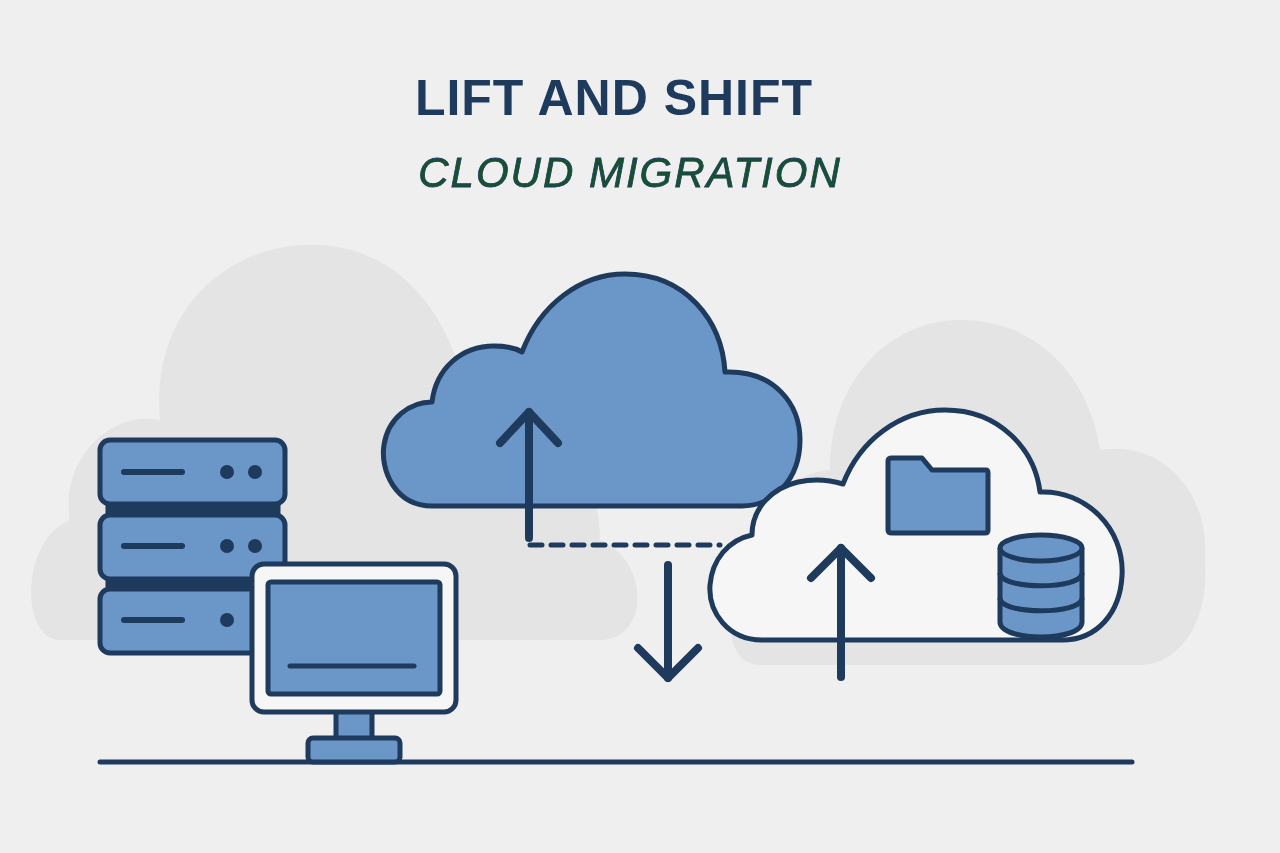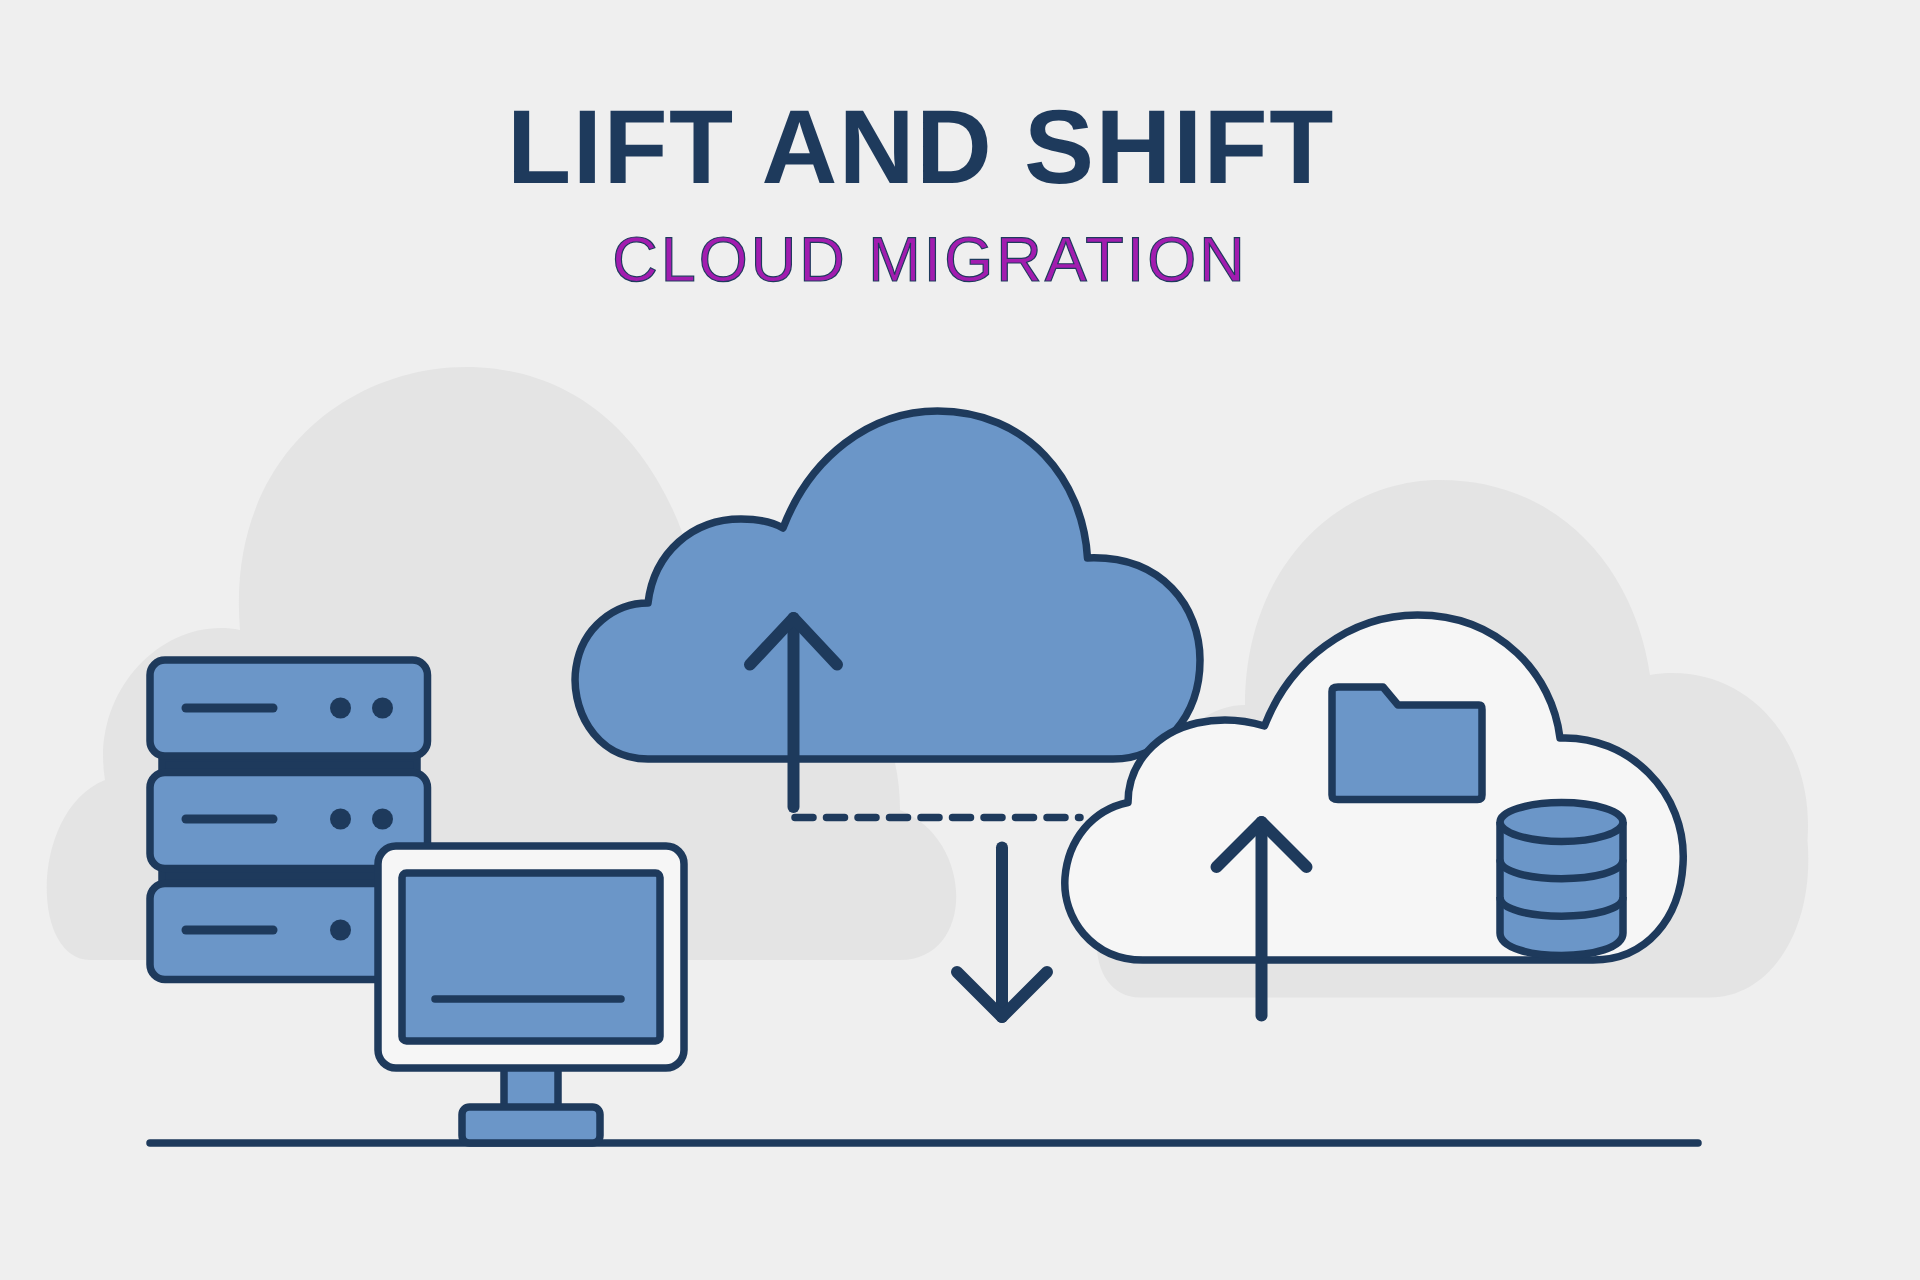--- a/index.html
+++ b/index.html
@@ -5,28 +5,28 @@
   html, body { margin: 0; padding: 0; }
   body {
     width: 1280px; height: 853px; overflow: hidden;
     background: #efefef;
     font-family: "Liberation Sans", "DejaVu Sans", sans-serif;
     position: relative;
   }
   .title {
     position: absolute; left: 0; width: 1228px; top: 56px;
     text-align: center; color: #1e3a5c;
-    font-size: 70px; font-weight: bold; letter-spacing: 1px;
+    font-size: 50px; font-weight: bold; letter-spacing: 1px;
     line-height: 84px; padding-left: 0;
   }
   .subtitle {
-    position: absolute; left: 6px; width: 1228px; top: 148px;
-    text-align: center; color: #a21caf;
+    position: absolute; left: 16px; width: 1228px; top: 148px;
+    text-align: center; color: #14532d;
     font-size: 42px; font-weight: normal; letter-spacing: 2px;
-    line-height: 50px; -webkit-text-stroke: 0.8px #1e3a5c;
+    line-height: 50px; font-style: italic; -webkit-text-stroke: 0.8px #1e3a5c;
   }
   svg.scene { position: absolute; left: 0; top: 0; }
 </style>
 </head>
 <body>
 
 <div class="title">LIFT AND SHIFT</div>
 <div class="subtitle">CLOUD MIGRATION</div>
 
 <svg class="scene" width="1280" height="853" viewBox="0 0 1280 853" xmlns="http://www.w3.org/2000/svg">

